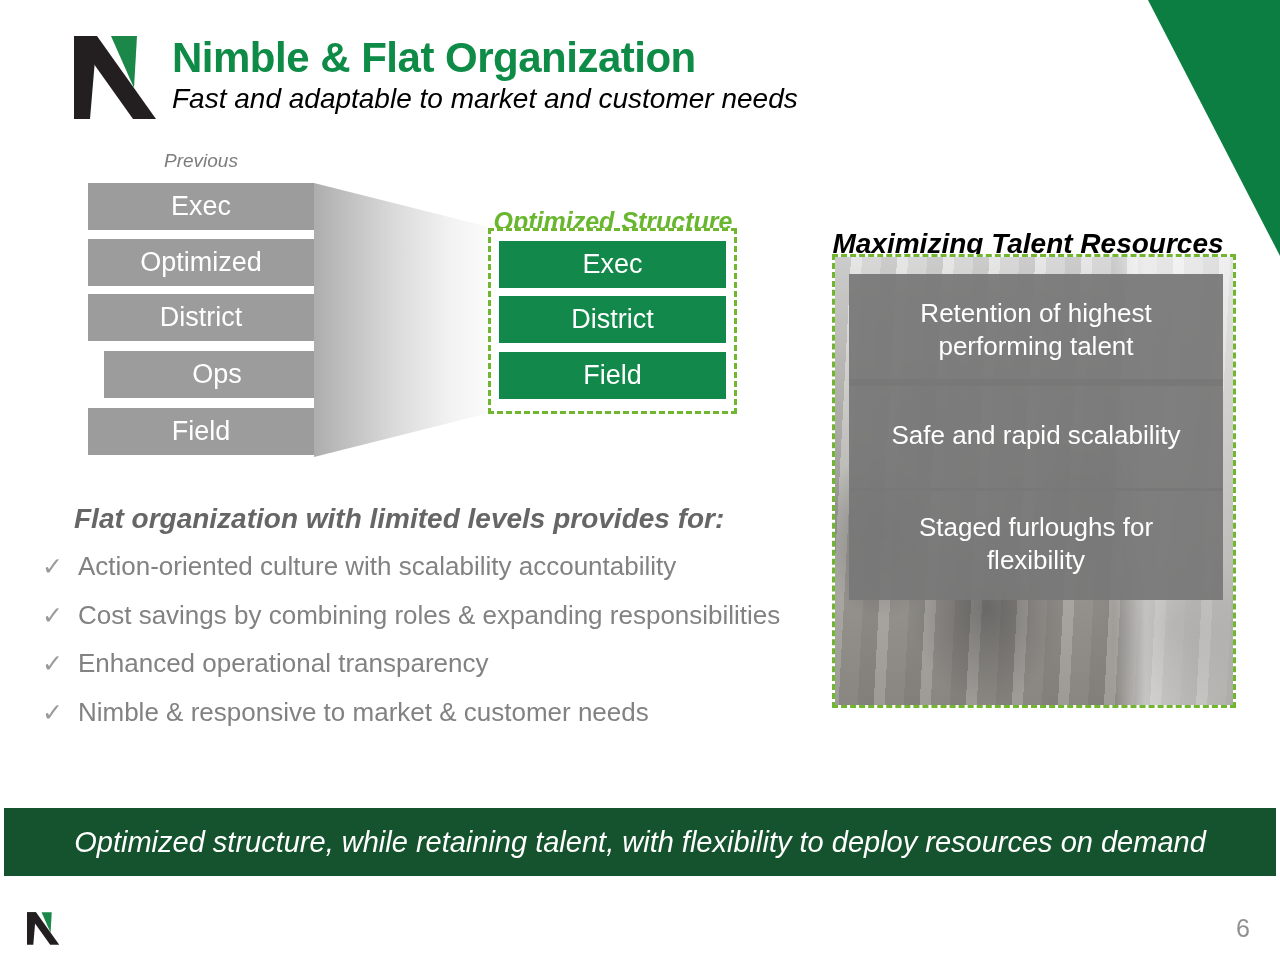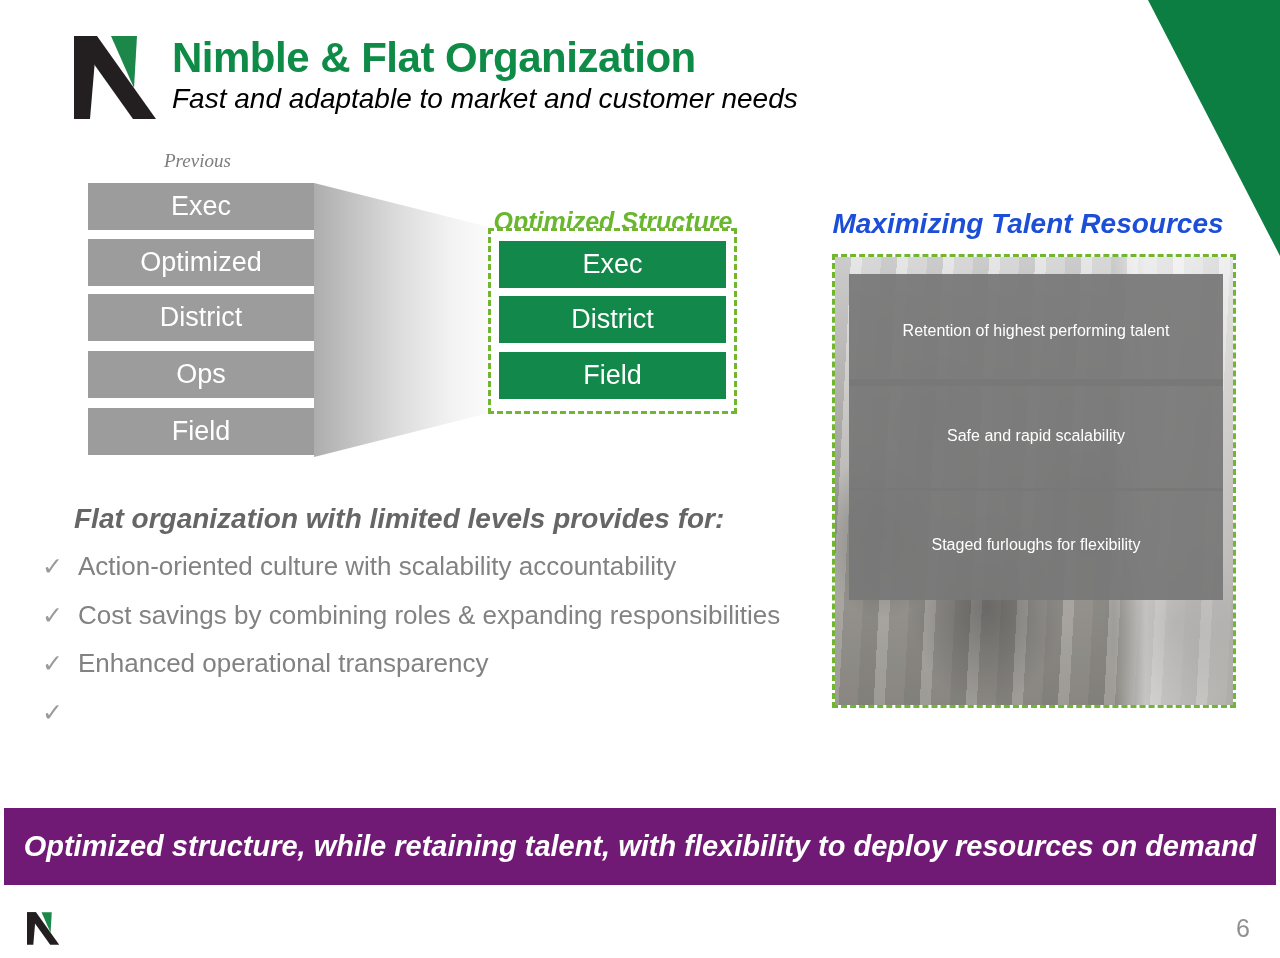--- a/index.html
+++ b/index.html
@@ -22,29 +22,29 @@
     position:absolute;left:172px;top:34px;width:760px;
     font-size:42px;font-weight:bold;color:#0e8c47;letter-spacing:-0.5px;
   }
   .slide-subtitle{
     position:absolute;left:172px;top:83px;width:760px;
     font-size:28px;font-style:italic;color:#000000;
   }
   
   .previous-label{
     position:absolute;left:164px;top:150px;
-    font-size:19px;font-style:italic;color:#7d7d7d;font-family:Liberation Serif, serif;
+    font-size:19px;font-style:italic;color:#7d7d7d;
   }
   .stack-box{
     position:absolute;left:88px;width:226px;height:47px;
     background:#9c9c9c;color:#ffffff;font-size:27px;
     display:flex;align-items:center;justify-content:center;
   }
   .stack-0{top:183px;} .stack-1{top:239px;} .stack-2{top:294px;}
-  .stack-3{top:351px;} .stack-4{top:408px;}
+  .stack-3{top:351px;margin-left:16px;} .stack-4{top:408px;}
   
   .funnel{
     position:absolute;left:314px;top:183px;width:174px;height:274px;
     background:linear-gradient(to right,#adadad,#d9d9d9 45%,#f2f2f2 78%,#fbfbfb);
     clip-path:polygon(0 0,100% 16%,100% 84%,0 100%);
   }
   
   .optimized-label{
     position:absolute;left:478px;top:207px;width:270px;text-align:center;
     font-size:25px;font-weight:bold;font-style:italic;color:#69b62f;
@@ -54,22 +54,22 @@
     border:3px dashed #70b62f;background:#ffffff;
   }
   .green-box{
     position:absolute;left:8px;width:227px;height:47px;
     background:#12894a;color:#ffffff;font-size:27px;
     display:flex;align-items:center;justify-content:center;
   }
   .green-0{top:10px;} .green-1{top:65px;} .green-2{top:121px;}
   
   .talent-heading{
-    position:absolute;left:820px;top:208px;width:416px;text-align:center;
-    font-size:28px;font-weight:bold;font-style:italic;color:#1d4ed8;
+    position:absolute;left:820px;top:228px;width:416px;text-align:center;
+    font-size:28px;font-weight:bold;font-style:italic;color:#000000;
   }
   .talent-panel{
     position:absolute;left:832px;top:254px;width:398px;height:448px;
     border:3px dashed #70b62f;background:#ffffff;
   }
   .talent-photo{
     position:absolute;left:0;top:0;right:0;bottom:0;
     background:
       linear-gradient(to right,rgba(255,255,255,0) 70%,rgba(255,255,255,0.55) 78%,rgba(255,255,255,0.35)),
       radial-gradient(90px 120px at 12% 62%,rgba(60,60,60,0.45),rgba(60,60,60,0) 70%),
@@ -77,38 +77,38 @@
       radial-gradient(80px 110px at 63% 55%,rgba(70,70,70,0.40),rgba(70,70,70,0) 70%),
       radial-gradient(100px 130px at 85% 82%,rgba(60,60,60,0.38),rgba(60,60,60,0) 70%),
       radial-gradient(70px 90px at 25% 35%,rgba(90,90,90,0.30),rgba(90,90,90,0) 70%),
       repeating-linear-gradient(93deg,rgba(0,0,0,0.10) 0 16px,rgba(255,255,255,0.12) 16px 27px,rgba(0,0,0,0.05) 27px 46px),
       linear-gradient(to bottom,#e3e3e3 0%,#d6d5d3 14%,#c2c0bd 34%,#aeaca8 55%,#9d9a95 75%,#908d88 100%);
   }
   .overlay-box{
     position:absolute;left:14px;width:374px;height:112px;
     background:rgba(120,120,120,0.94);color:#ffffff;
     display:flex;align-items:center;justify-content:center;text-align:center;
-    font-size:16px;line-height:33px;padding:0 18px;box-sizing:border-box;
+    font-size:26px;line-height:33px;padding:0 18px;box-sizing:border-box;
   }
   .overlay-0{top:17px;} .overlay-1{top:122px;} .overlay-2{top:231px;} .overlay-3{top:339px;}
   
   .flat-heading{
     position:absolute;left:33px;top:503px;width:760px;
     font-size:28px;font-weight:bold;font-style:italic;color:#666666;margin-left:41px;
   }
   .bullet-row{position:absolute;left:42px;width:790px;display:flex;align-items:flex-start;}
   .bullet-0{top:551px;} .bullet-1{top:600px;} .bullet-2{top:648px;} .bullet-3{top:697px;}
   .check{color:#9a9a9a;font-size:25px;margin-right:15px;line-height:31px;}
   .bullet-text{color:#828282;font-size:26px;line-height:31px;}
   
   .footer-bar{
-    position:absolute;left:4px;top:808px;width:1272px;height:77px;
-    background:#701a75;color:#ffffff;
+    position:absolute;left:4px;top:808px;width:1272px;height:68px;
+    background:#14532d;color:#ffffff;
     display:flex;align-items:center;justify-content:center;
-    font-size:29px;font-weight:bold;font-style:italic;
+    font-size:29px;font-weight:normal;font-style:italic;
   }
   .page-number{
     position:absolute;left:1205px;top:914px;width:45px;text-align:right;
     font-size:25px;color:#909090;
   }
 </style>
 </head>
 <body>
 
 <div class="slide">
@@ -156,20 +156,21 @@
   <div class="bullet-row bullet-1">
     <span class="check">✓</span>
     <span class="bullet-text">Cost savings by combining roles &amp; expanding responsibilities</span>
   </div>
   <div class="bullet-row bullet-2">
     <span class="check">✓</span>
     <span class="bullet-text">Enhanced operational transparency</span>
   </div>
   <div class="bullet-row bullet-3">
     <span class="check">✓</span>
+    <span class="bullet-text">Nimble &amp; responsive to market &amp; customer needs</span>
   </div>
 
   <div class="footer-bar">
     <span>Optimized structure, while retaining talent, with flexibility to deploy resources on demand</span>
   </div>
 
   <svg class="logo logo-footer" viewBox="0 0 84 83" aria-hidden="true">
     <polygon points="0,0 23,0 16,83 0,83" fill="#231f20"></polygon>
     <polygon points="0,0 23,0 82,83 59,83" fill="#231f20"></polygon>
     <polygon points="37,0 63,0 60,52" fill="#1b8748"></polygon>

